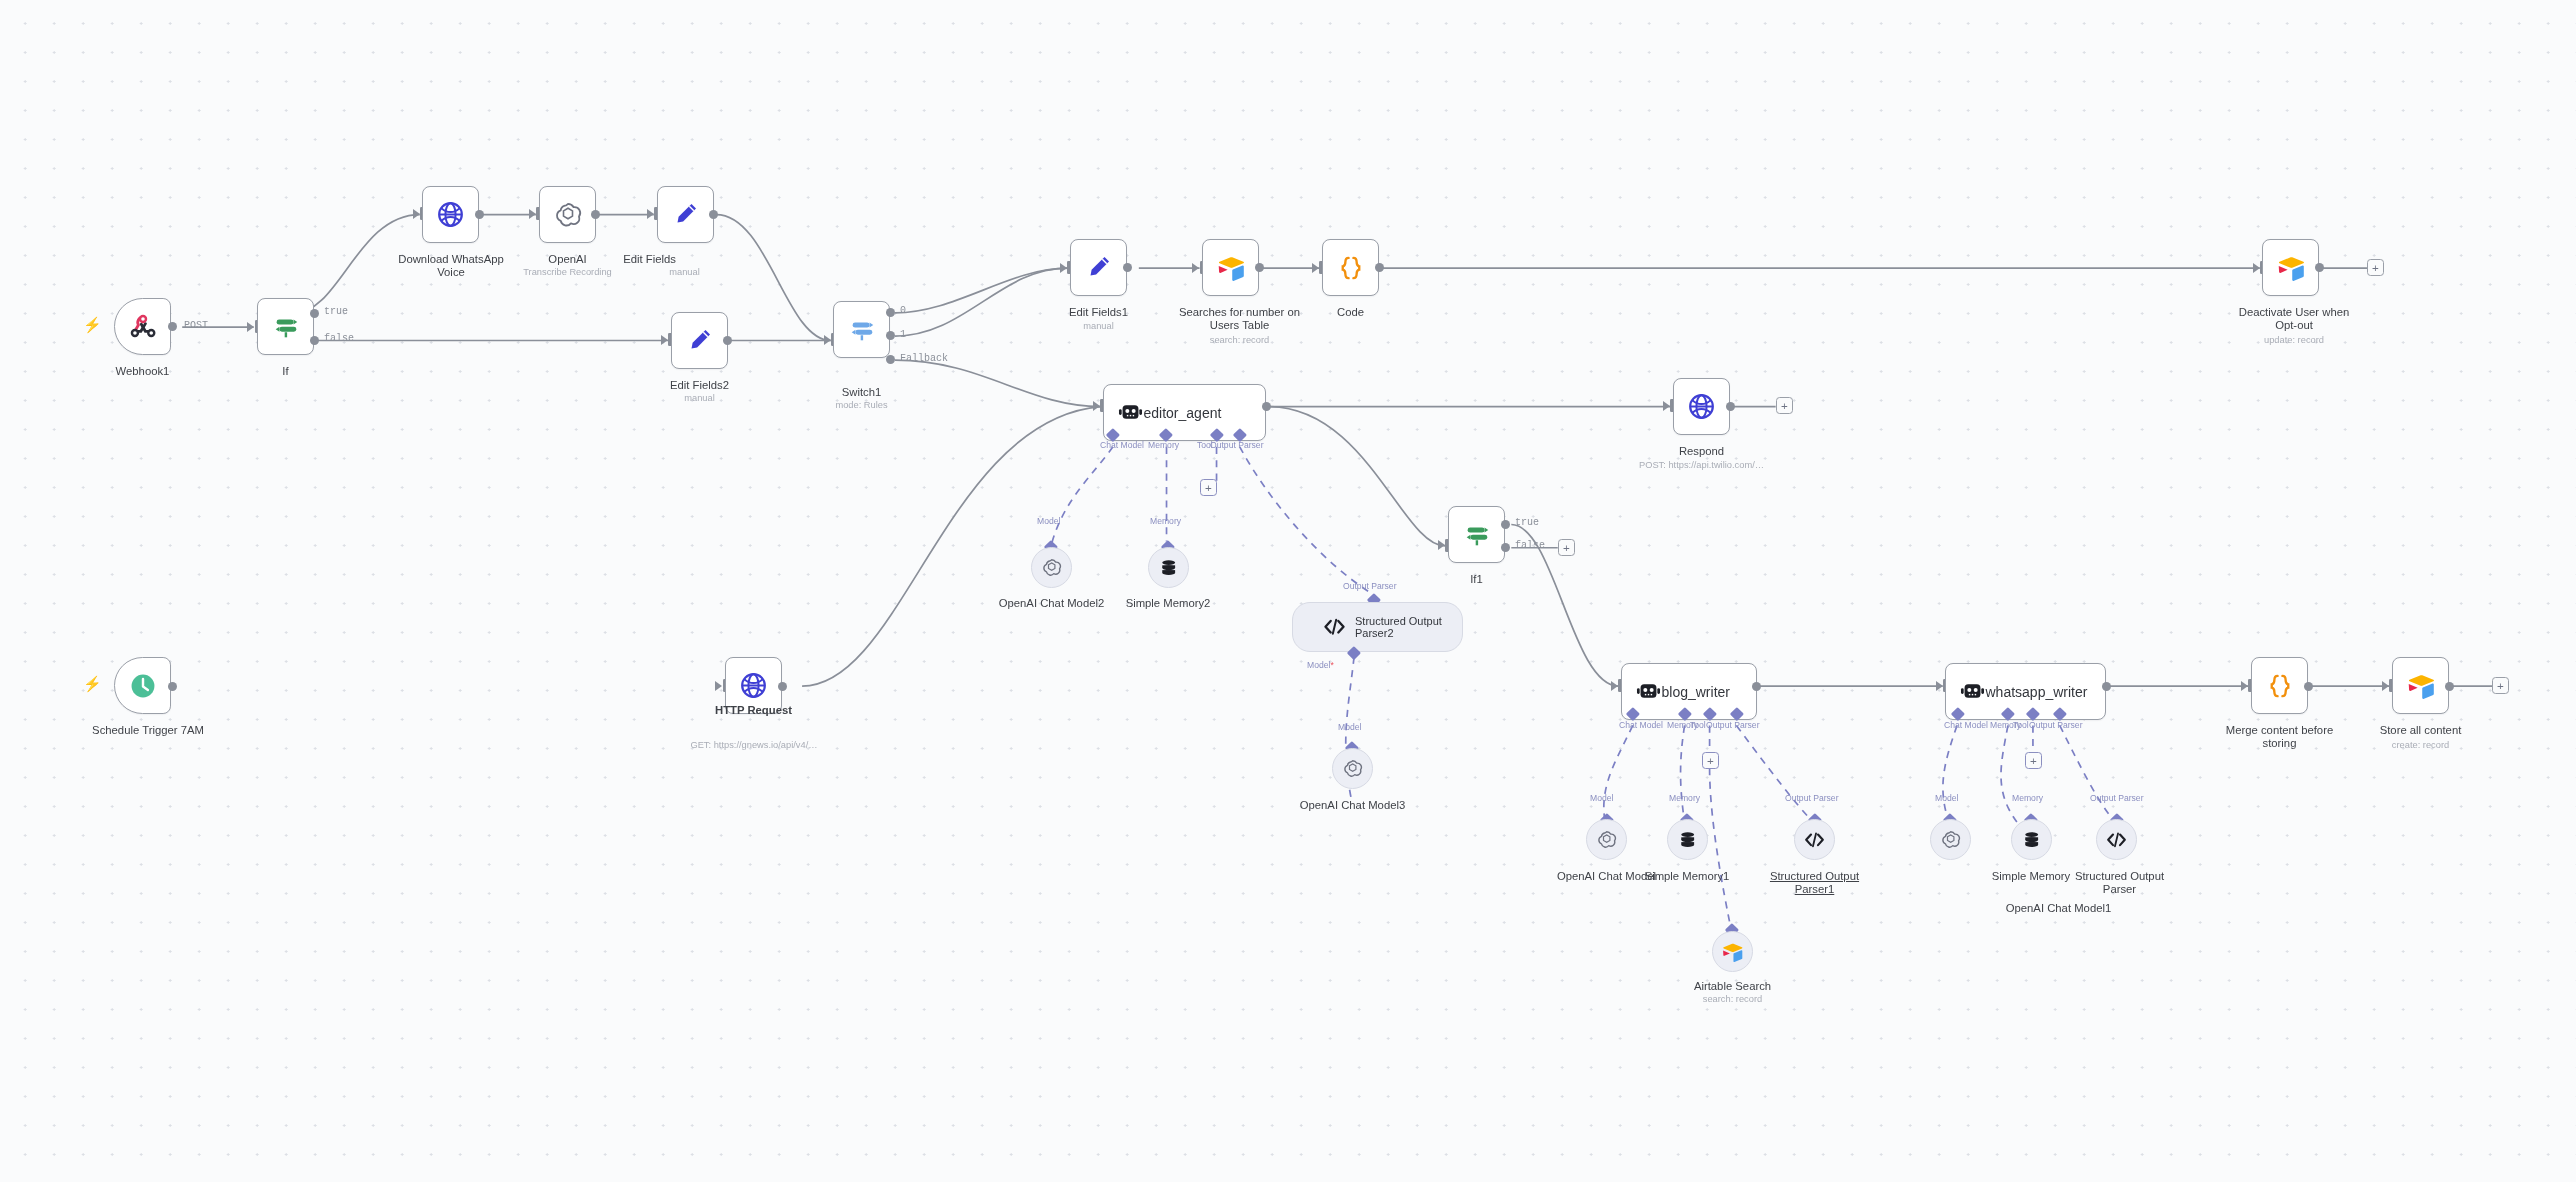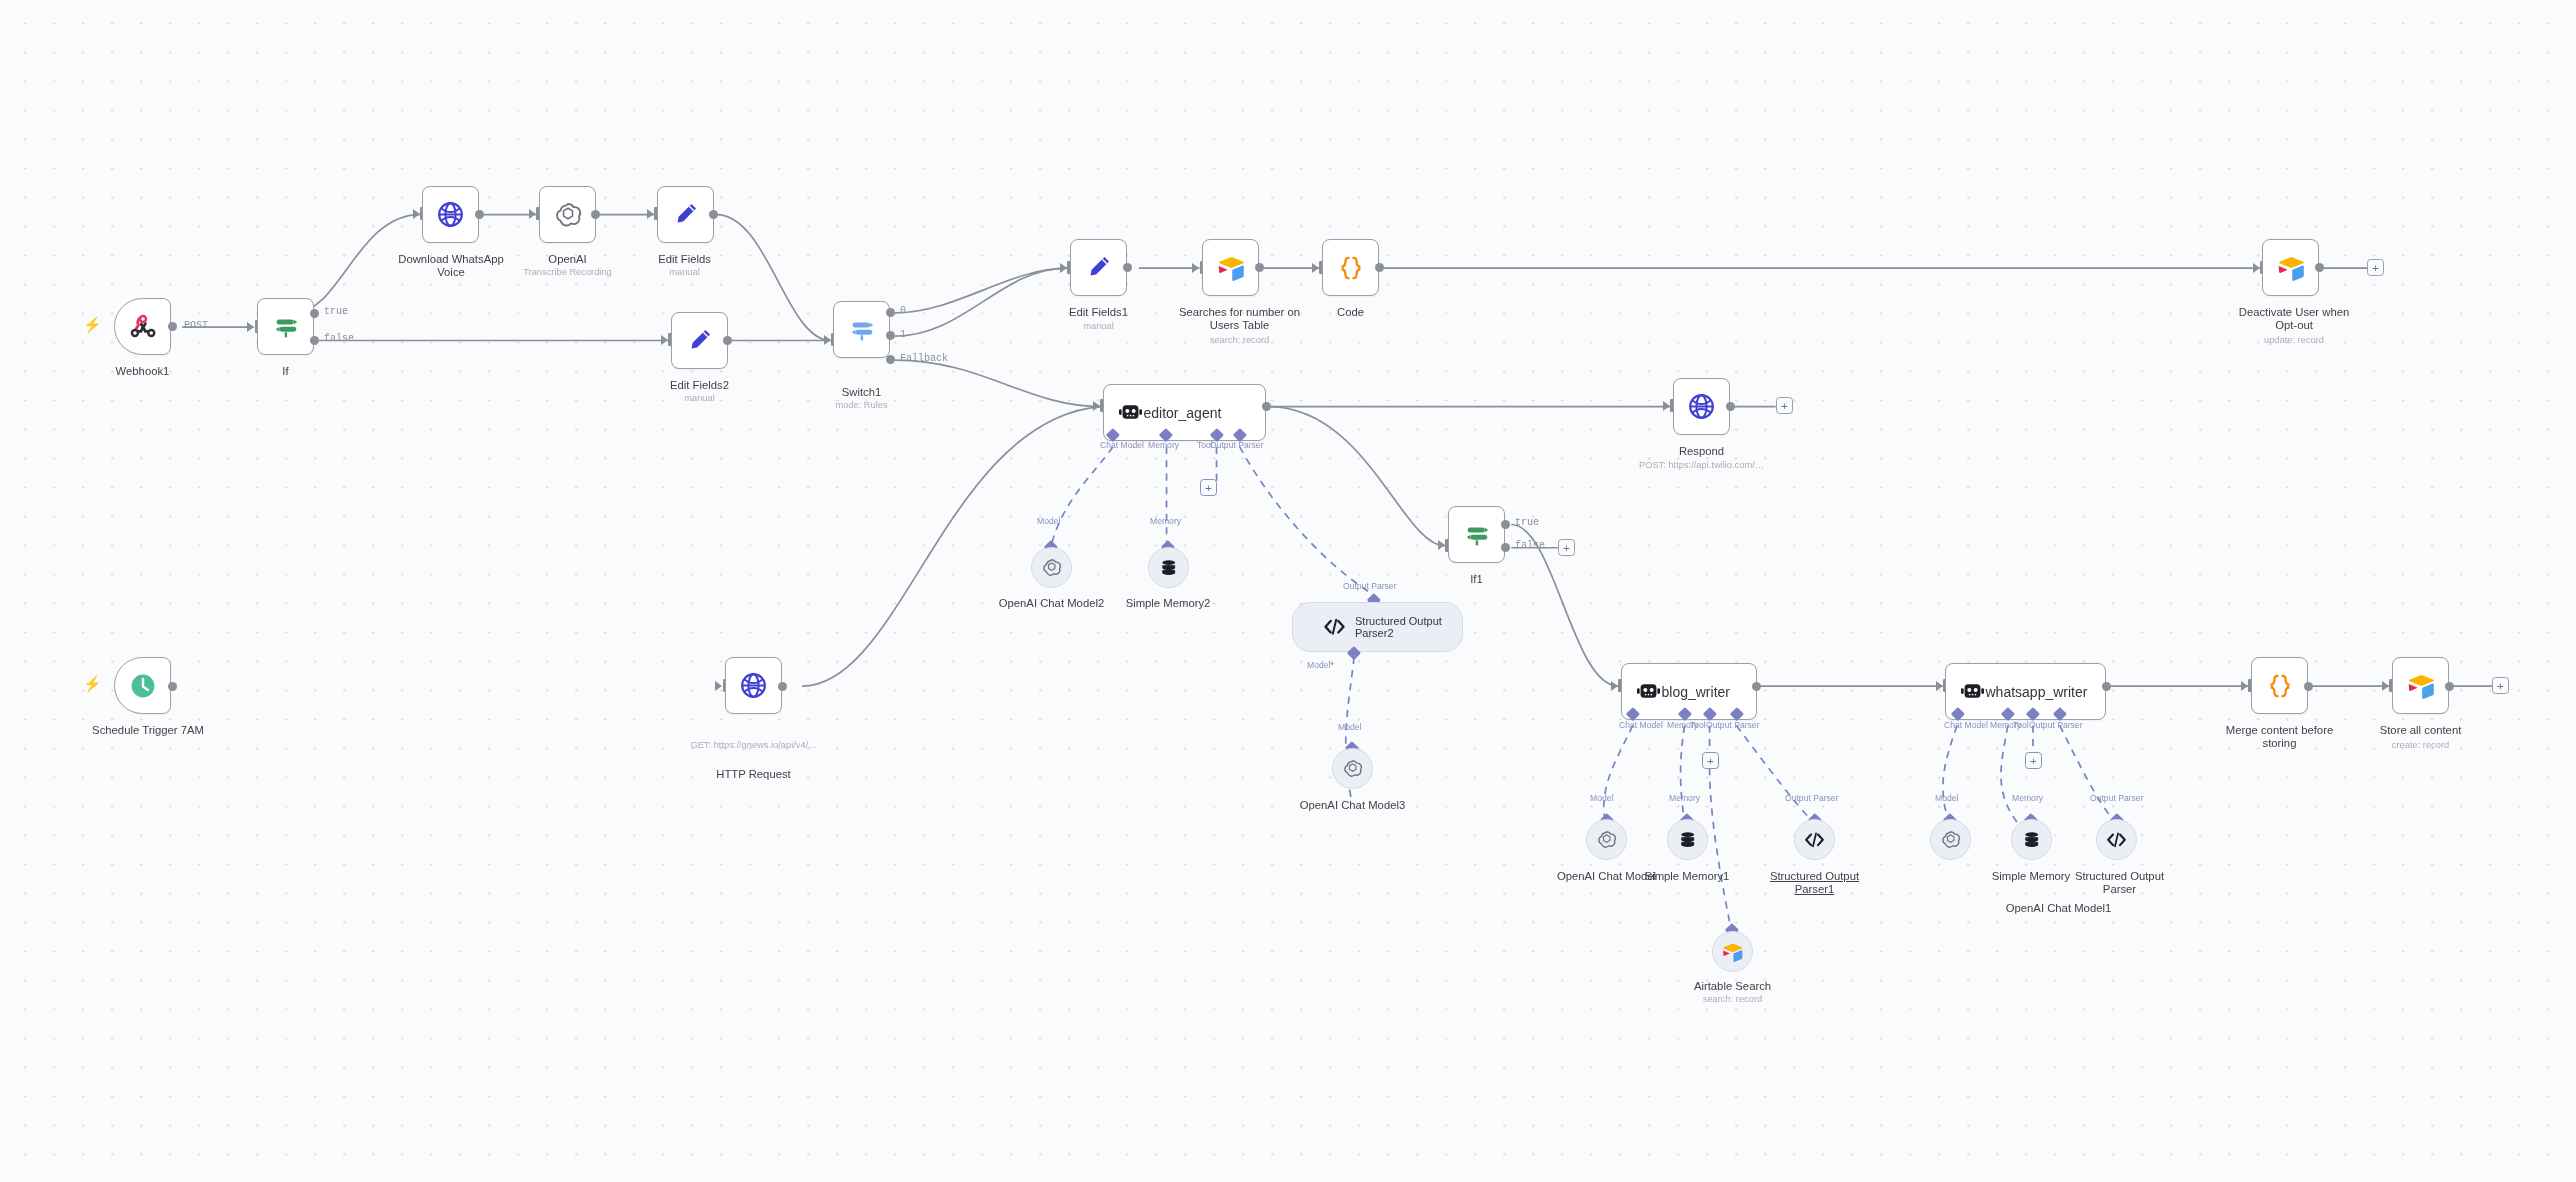--- a/index.html
+++ b/index.html
@@ -300,21 +300,21 @@
   <div class="inport" style="left:654px; top:207px;"></div>
   <div class="node sq" style="left:657px; top:186px;">
     <span class="node-icon">
       <svg width="29" height="29" viewBox="0 0 32 32">
         <path d="M22.6 4.4l5 5-14.2 14.2-6.2 1.2 1.2-6.2z" fill="#3f3fd4"></path>
         <path d="M20.2 6.8l5 5" stroke="#fff" stroke-width="1.6"></path>
       </svg>
     </span>
   </div>
   <div class="port" style="left:709px; top:210px;"></div>
-  <div class="caption" style="left:631px; top:253px; width:107px;text-align:center;">Edit Fields</div>
+  <div class="caption" style="left:596px; top:253px; width:107px;text-align:center;">Edit Fields</div>
   <div class="subcaption" style="left:631px; top:267px; width:107px;">manual</div>
 
   <div class="arrowin" style="left:661px; top:335px;"></div>
   <div class="inport" style="left:668px; top:333px;"></div>
   <div class="node sq" style="left:671px; top:312px;">
     <span class="node-icon">
       <svg width="29" height="29" viewBox="0 0 32 32">
         <path d="M22.6 4.4l5 5-14.2 14.2-6.2 1.2 1.2-6.2z" fill="#3f3fd4"></path>
         <path d="M20.2 6.8l5 5" stroke="#fff" stroke-width="1.6"></path>
       </svg>
@@ -489,21 +489,21 @@
       <svg width="29" height="29" viewBox="0 0 32 32">
         <circle cx="16" cy="16" r="12.5" fill="none" stroke="#3f3fd4" stroke-width="2.4"></circle>
         <ellipse cx="16" cy="16" rx="5.6" ry="12.5" fill="none" stroke="#3f3fd4" stroke-width="2.2"></ellipse>
         <line x1="3.5" y1="16" x2="28.5" y2="16" stroke="#3f3fd4" stroke-width="2.2"></line>
         <path d="M6.2 9.2 A14 14 0 0 0 25.8 9.2" fill="none" stroke="#3f3fd4" stroke-width="2.1"></path>
         <path d="M6.2 22.8 A14 14 0 0 1 25.8 22.8" fill="none" stroke="#3f3fd4" stroke-width="2.1"></path>
       </svg>
     </span>
   </div>
   <div class="port" style="left:778px; top:682px;"></div>
-  <div class="caption" style="left:700px; top:768px; width:107px;">HTTP Request</div>
+  <div class="caption" style="left:700px; top:704px; width:107px;font-weight:bold;">HTTP Request</div>
   <div class="subcaption" style="left:677px; top:740px; width:154px;">GET: https://gnews.io/api/v4/…</div>
 
   <div class="arrowin" style="left:1611px; top:681px;"></div>
   <div class="inport" style="left:1618px; top:679px;"></div>
   <div class="node agent" style="left:1621px; top:657px; width:136px;">
     <span class="node-icon">
       <svg width="27" height="25" viewBox="0 0 34 30">
         <rect x="7" y="6" width="20" height="17" rx="4.5" fill="#1d1f26"></rect>
         <rect x="2.5" y="11" width="3.4" height="7" rx="1.6" fill="#1d1f26"></rect>
         <rect x="28.1" y="11" width="3.4" height="7" rx="1.6" fill="#1d1f26"></rect>

